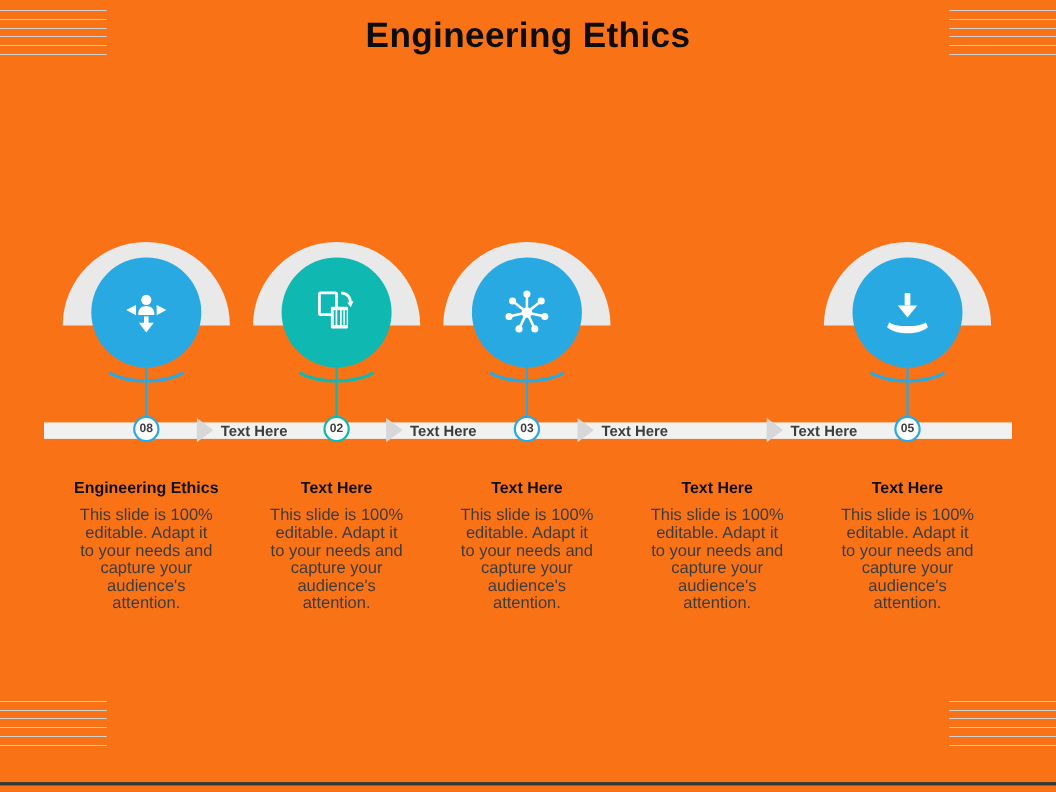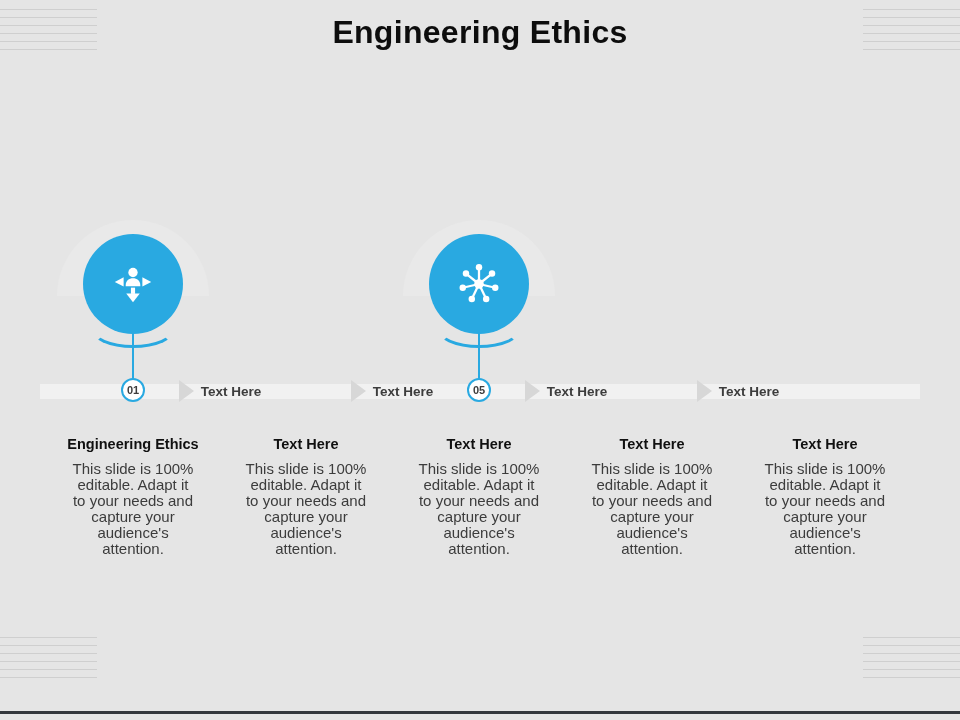--- a/index.html
+++ b/index.html
@@ -1,21 +1,21 @@
 <!DOCTYPE html>
 <html><head>
 <meta charset="utf-8">
 <style>
   * { margin:0; padding:0; box-sizing:border-box; }
   html,body { background:#ffffff; }
   body {
     width:960px; height:720px; position:relative; overflow:hidden;
     font-family:"Liberation Sans", sans-serif;
   }
-  .slide { position:absolute; left:0; top:0; width:960px; height:720px; background:#e5e5e5; }
+  .slide { position:absolute; left:0; top:0; width:960px; height:720px; background:#f97316; }
 
   .title {
     position:absolute; top:14px; left:0; width:100%;
     text-align:center; font-size:32px; font-weight:bold; color:#0d0d0d;
     letter-spacing:0.3px;
   }
 
   .rules {
     position:absolute; width:97px; height:42px;
     background:repeating-linear-gradient(to bottom, #cfcfcf 0 1px, transparent 1px 8px);
@@ -91,23 +91,43 @@
           <path d="M17 25 c0 -4.2 3.2 -6.6 7 -6.6 s7 2.4 7 6.6 v1.2 h-14 z"></path>
           <path d="M15 17.5 L15 26.5 L6.5 22 Z"></path>
           <path d="M33 17.5 L33 26.5 L41.5 22 Z"></path>
           <rect x="22" y="27.5" width="4" height="6"></rect>
           <path d="M17.5 33 L30.5 33 L24 41.5 Z"></path>
         </g>
       </svg>
     </div>
     <div class="under-arc"></div>
     <div class="vline"></div>
-    <div class="badge">01</div>
-  </div>
-
+    <div class="badge">08</div>
+  </div>
+
+  <div class="step" style="left: 226px; --ac: #10B8B2;">
+    <div class="arch"></div>
+    <div class="big-circle">
+      <svg width="50" height="50" viewBox="0 0 48 48">
+        <rect x="9" y="7" width="15" height="19" rx="1" fill="none" stroke="#ffffff" stroke-width="2.4"></rect>
+        <path d="M28 7 q9 1 8 10" fill="none" stroke="#ffffff" stroke-width="2.4"></path>
+        <path d="M33.2 15.5 l3.2 4 l2.4 -5.4 z" fill="#ffffff"></path>
+        <rect x="19" y="19" width="15" height="19" rx="1" fill="#ffffff"></rect>
+        <g fill="var(--ac)">
+          <rect x="21.5" y="22" width="1.6" height="13"></rect>
+          <rect x="24.6" y="22" width="2.4" height="13"></rect>
+          <rect x="28.5" y="22" width="1.4" height="13"></rect>
+          <rect x="31.2" y="22" width="1.6" height="13"></rect>
+        </g>
+      </svg>
+    </div>
+    <div class="under-arc"></div>
+    <div class="vline"></div>
+    <div class="badge">02</div>
+  </div>
 
   <div class="step" style="left: 399px; --ac: #29A9E1;">
     <div class="arch"></div>
     <div class="big-circle">
       <svg width="50" height="50" viewBox="0 0 48 48">
         <g stroke="#ffffff" stroke-width="2.2">
           <line x1="24" y1="24" x2="24" y2="8"></line>
           <line x1="24" y1="24" x2="36.5" y2="14"></line>
           <line x1="24" y1="24" x2="39.6" y2="27.6"></line>
           <line x1="24" y1="24" x2="30.9" y2="38.4"></line>
@@ -122,24 +142,39 @@
           <circle cx="39.6" cy="27.6" r="3.1"></circle>
           <circle cx="30.9" cy="38.4" r="3.1"></circle>
           <circle cx="17.1" cy="38.4" r="3.1"></circle>
           <circle cx="8.4" cy="27.6" r="3.1"></circle>
           <circle cx="11.5" cy="14" r="3.1"></circle>
         </g>
       </svg>
     </div>
     <div class="under-arc"></div>
     <div class="vline"></div>
+    <div class="badge">03</div>
+  </div>
+
+
+  <div class="step" style="left: 745px; --ac: #29A9E1;">
+    <div class="arch"></div>
+    <div class="big-circle">
+      <svg width="50" height="50" viewBox="0 0 48 48">
+        <g fill="#ffffff">
+          <rect x="21.5" y="7" width="5" height="11" rx="1"></rect>
+          <path d="M15.5 18 h17 L24 28.5 Z"></path>
+          <path d="M8 32.5 c5.5 4.6 26.5 4.6 32 0 l1.8 4.4 c-8.5 7.2 -27.1 7.2 -35.6 0 z"></path>
+        </g>
+      </svg>
+    </div>
+    <div class="under-arc"></div>
+    <div class="vline"></div>
     <div class="badge">05</div>
   </div>
-
-
 
   <div class="connector" style="left:140px">
     <span class="conn-arrow"></span>
     <span class="conn-text">Text Here</span>
   </div>
   <div class="connector" style="left:312px">
     <span class="conn-arrow"></span>
     <span class="conn-text">Text Here</span>
   </div>
   <div class="connector" style="left:486px">

